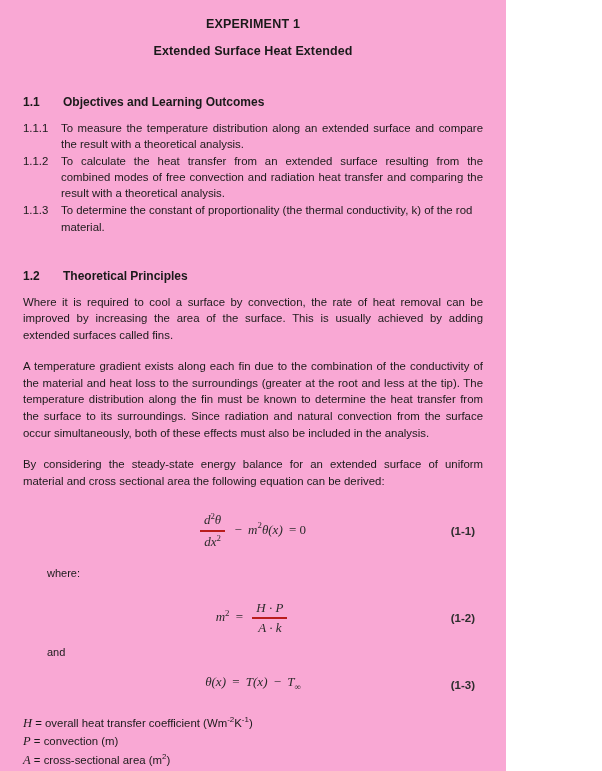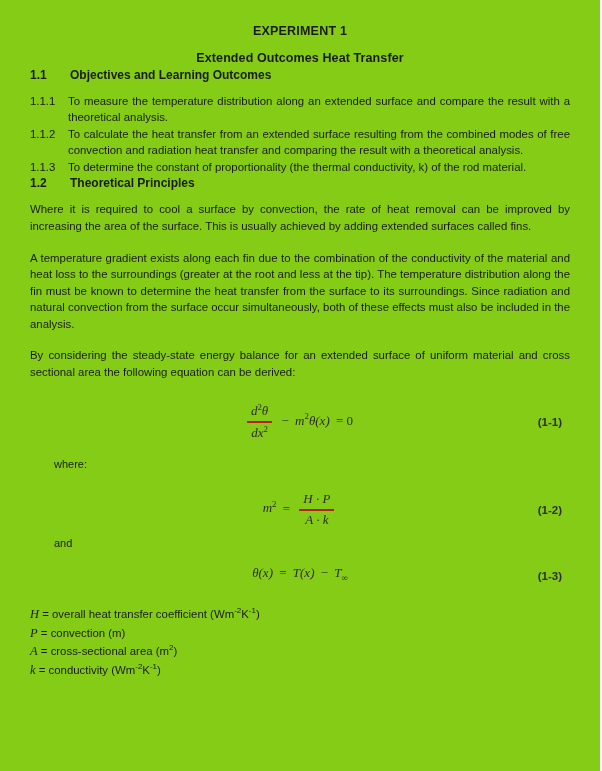--- a/index.html
+++ b/index.html
@@ -9,25 +9,25 @@
   }
   body {
     width: 602px;
     height: 771px;
     font-family: "Liberation Sans", sans-serif;
     color: #1a1a1a;
     overflow: hidden;
   }
   .page {
     position: relative;
-    width: 600px;
+    width: 506px;
     height: 771px;
     box-sizing: border-box;
-    padding: 8px;
-    background: #84cc16;
+    padding: 1px;
+    background: #f9a8d4;
   }
 
   
   .title-block {
     text-align: center;
     padding-top: 14px;
   }
   .doc-title {
     font-size: 12.5px;
     font-weight: bold;
@@ -45,20 +45,21 @@
   
   .body-wrap {
     margin: 0 22px 0 22px;
   }
 
   
   .section-head {
     display: flex;
     font-size: 12px;
     font-weight: bold;
+    margin-top: 34px;
     margin-bottom: 11px;
   }
   .section-head .num {
     width: 40px;
     flex: 0 0 40px;
   }
   .section-head .txt {
     flex: 1;
   }
 
@@ -164,21 +165,21 @@
     vertical-align: super;
   }
 </style>
 </head>
 <body>
 
 <div class="page">
 
   <div class="title-block">
     <div class="doc-title">EXPERIMENT 1</div>
-    <div class="doc-subtitle">Extended Outcomes Heat Transfer</div>
+    <div class="doc-subtitle">Extended Surface Heat Extended</div>
   </div>
 
   <div class="body-wrap">
 
     <div class="section-head">
       <span class="num">1.1</span>
       <span class="txt">Objectives and Learning Outcomes</span>
     </div>
 
     <div class="obj-item">

